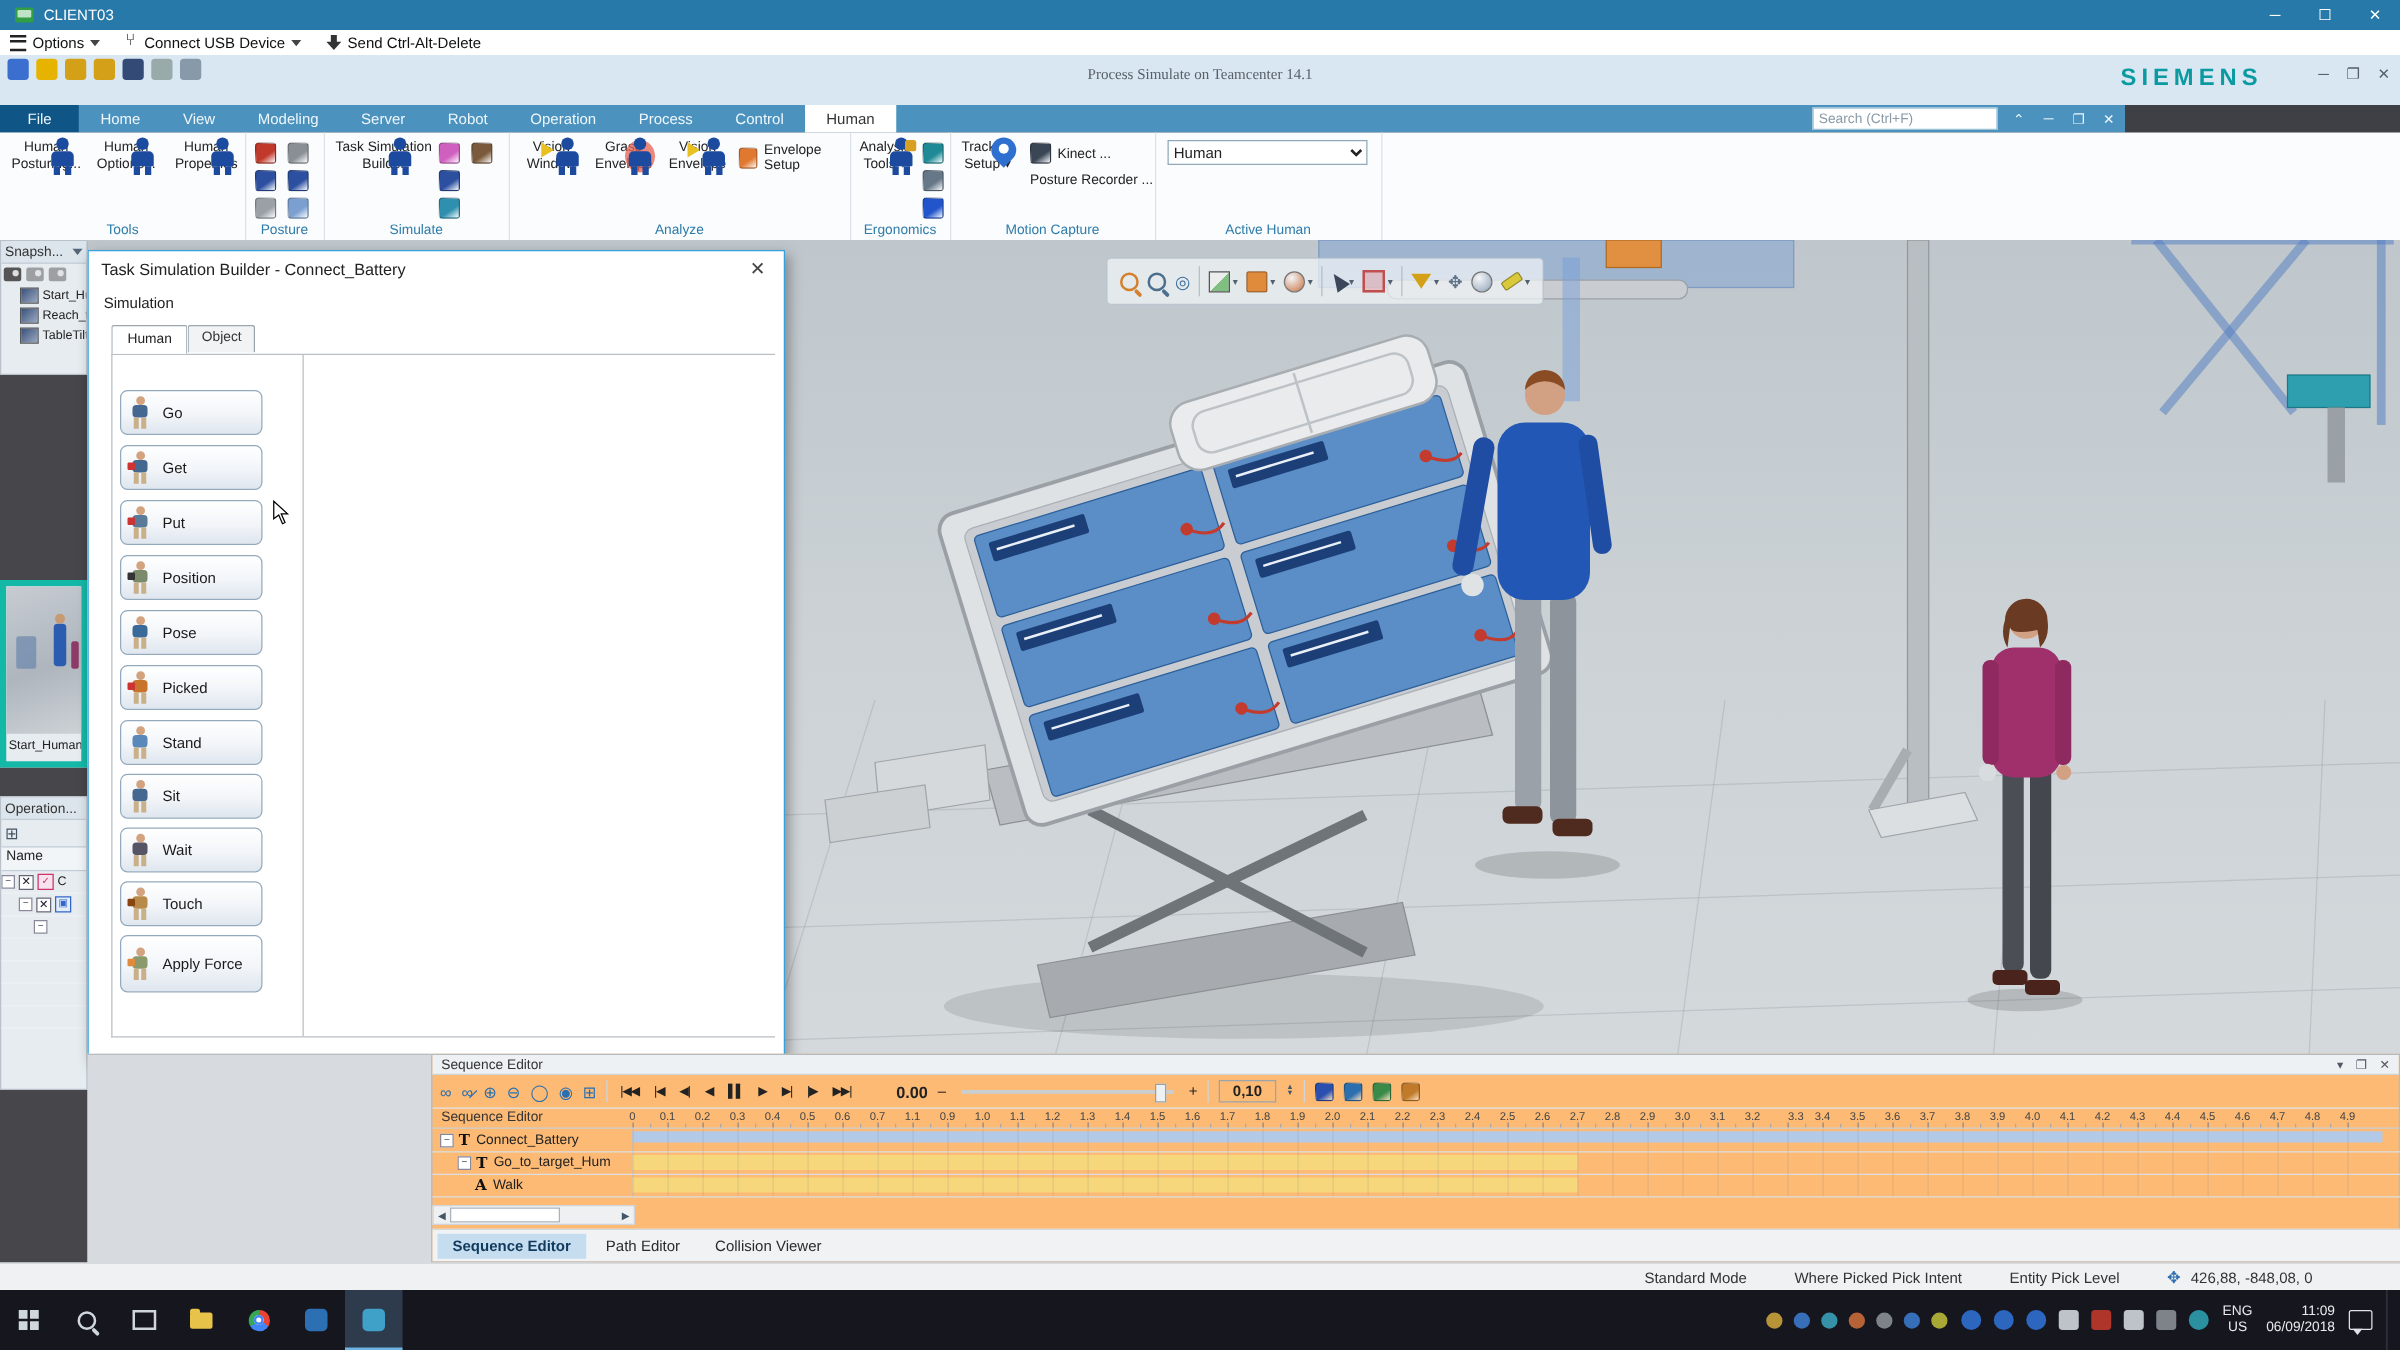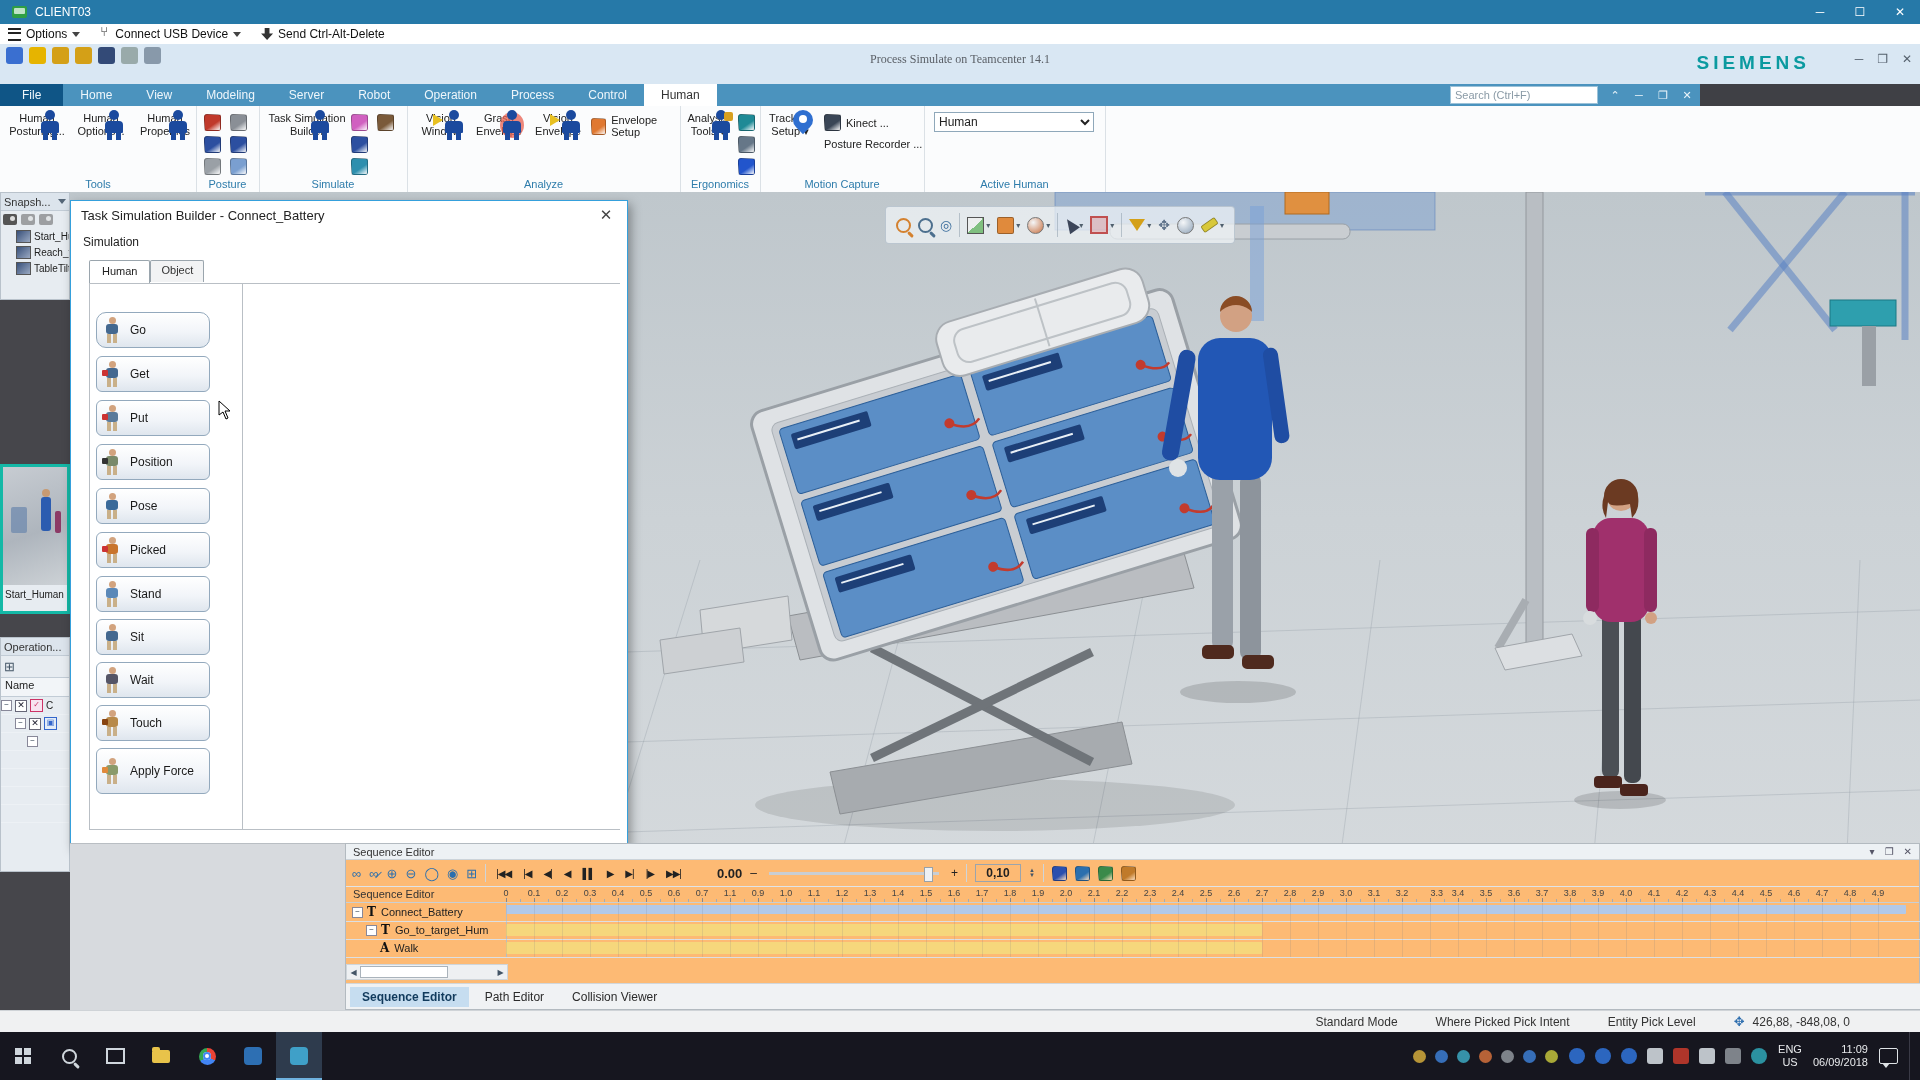--- a/index.html
+++ b/index.html
@@ -341,21 +341,21 @@
         <div class="snapitem">
           <span class="thumbmini"></span>
           <span>Reach_to</span>
         </div>
         <div class="snapitem">
           <span class="thumbmini"></span>
           <span>TableTilte</span>
         </div>
       </div>
   </div>
-  <div class="lpanel" style="top:272px;height:150px;border:3px solid #14b8a6;">
+  <div class="lpanel" style="top:272px;height:150px;border:5px solid #14b8a6;">
     <div style="height:118px;background:linear-gradient(160deg,#c7ccd2 0%,#aeb5bd 55%,#cdd2d6 100%);position:relative;">
       <span style="position:absolute;left:38px;top:30px;width:10px;height:34px;background:#2b5cb0;border-radius:3px;"></span>
       <span style="position:absolute;left:39px;top:22px;width:8px;height:8px;border-radius:50%;background:#c79a72;"></span>
       <span style="position:absolute;left:52px;top:44px;width:6px;height:22px;background:#8c3a66;border-radius:2px;"></span>
       <span style="position:absolute;left:8px;top:40px;width:16px;height:26px;background:#6a86ad;opacity:.7;border-radius:2px;"></span>
     </div>
     <div style="font-size:10px;padding:4px 2px;">Start_Human</div>
   </div>
   <div class="lpanel" style="top:445px;height:235px;">
     <div class="lp-head">
@@ -574,21 +574,21 @@
     <span id="tsb-close">✕</span>
   </div>
   <div id="tsb-menu">Simulation</div>
   <div id="tsb-tabs">
     <span class="ttab active">Human</span>
     <span class="ttab inactive">Object</span>
   </div>
   <div id="tsb-pane">
     <div id="tsb-vline"></div>
     <div id="tsb-btns">
-        <div class="tsb-btn" style="top:28px;border-radius:10px;">
+        <div class="tsb-btn" style="top:28px;">
           <span class="person" style="--shirt:#44688f;">
             <i class="p-head"></i>
             <i class="p-torso"></i>
             <i class="p-l1"></i>
             <i class="p-l2"></i>
             <i class="p-acc"></i>
           </span>
           <span class="cap">Go</span>
         </div>
         <div class="tsb-btn" style="top:72px;">

